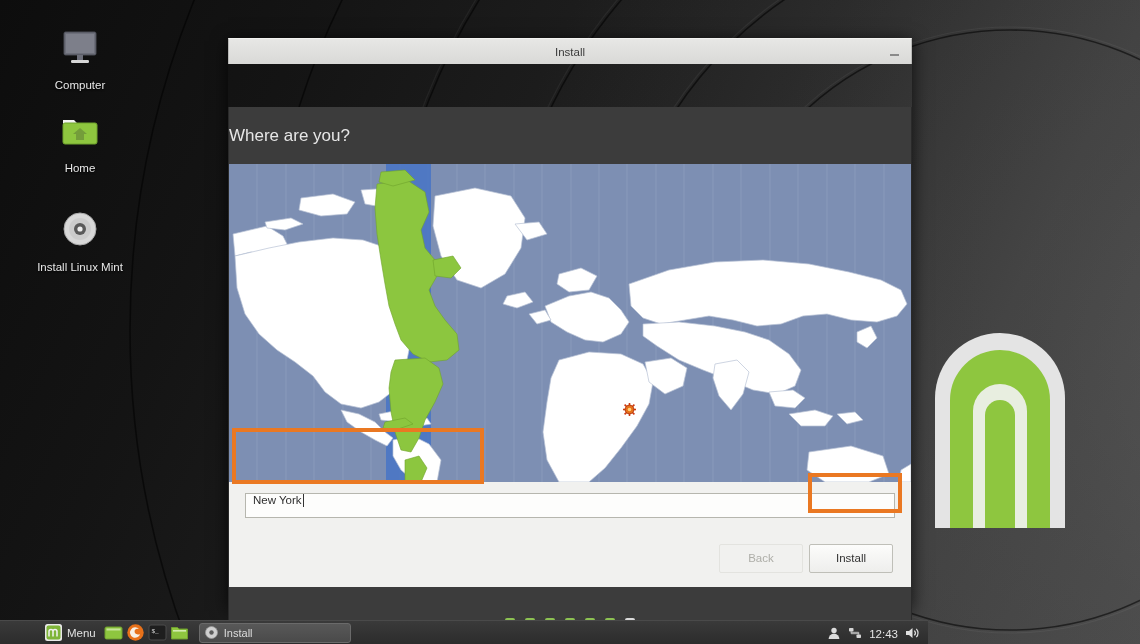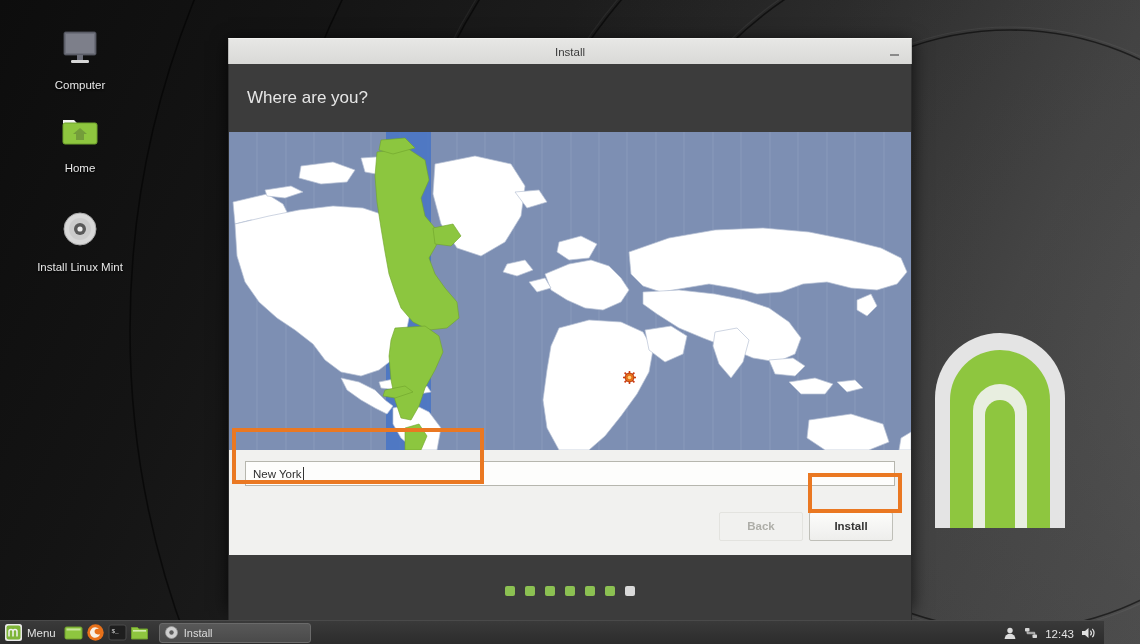--- a/index.html
+++ b/index.html
@@ -58,24 +58,23 @@
   }
   #titlebar .ttl { font-size: 11.5px; color: #3b3b3b; }
   #min-btn {
     position: absolute; right: 8px; top: 50%; transform: translateY(-50%);
     width: 18px; height: 14px; display:flex; align-items:flex-end; justify-content:center;
     padding-bottom: 3px;
   }
   #min-btn .bar { width: 9px; height: 2px; background: #8a8a8a; }
 
   #dialog-head {
-    height: 68px; background: #3c3c3c;
+    height: 57px; background: #3c3c3c;
     display: flex; align-items: center;
-    padding-left: 18px;
-    border-left: 1px solid #2a2a2a; border-right: 1px solid #2a2a2a;
+    border-left: 1px solid #2a2a2a; border-right: 1px solid #2a2a2a; margin-top: 43px;
   }
   #dialog-head h1 { font-size: 17px; font-weight: 400; color: #e6e6e6; }
 
   
   #map-wrap {
     position: relative; height: 318px; overflow: hidden;
     background: #7d8fb3;
     border-left: 1px solid #2a2a2a; border-right: 1px solid #2a2a2a;
   }
   #map-svg { display:block; width: 682px; height: 318px; }
@@ -90,35 +89,35 @@
     border-left: 1px solid #2a2a2a; border-right: 1px solid #2a2a2a;
     display:flex; align-items:center; padding: 0 16px;
   }
   #city-input {
     flex: 1; height: 25px;
     background: #fdfdfc; border: 1px solid #b6b6ae;
     font-size: 11.5px; color: #2e2e2e;
     padding: 0 7px; font-family: "Liberation Sans", sans-serif;
     position: relative;
   }
-  .fake-input { display:flex; align-items:center; }
+  .fake-input { display:flex; align-items:flex-start; }
   .caret { width:1px; height:13px; background:#333; margin-left:1px; }
 
   #btn-bar {
     height: 58px; background: #f1f1ef;
     border-left: 1px solid #2a2a2a; border-right: 1px solid #2a2a2a;
     display:flex; align-items:center; justify-content:flex-end;
     padding-right: 18px; gap: 6px;
   }
   .wbtn {
     min-width: 84px; height: 29px; font-size: 11.5px;
     font-family: "Liberation Sans", sans-serif;
     border: 1px solid #bfbfb8; border-radius: 2px;
     background: linear-gradient(#fcfcfb, #eeeeec);
-    color: #333; padding: 0 14px; font-weight: bold;
+    color: #333; padding: 0 14px;
   }
   .wbtn.disabled { color: #aeaea8; border-color: #e3e3df; background: #f1f1ef; }
 
   #footer-dots {
     height: 84px; background: #3c3c3c;
     border-left: 1px solid #2a2a2a; border-right: 1px solid #2a2a2a;
     border-bottom: 1px solid #2a2a2a;
     display:flex; align-items:center; justify-content:center; gap: 10px;
     padding-bottom: 12px;
   }
@@ -127,24 +126,24 @@
   
   .anno {
     position: absolute; border: 4px solid #ea7822;
     pointer-events: none; z-index: 60;
   }
   #anno-input    { left: 232px; top: 428px; width: 252px; height: 56px; }
   #anno-continue { left: 808px; top: 473px; width: 94px; height: 40px; }
 
   
   #taskbar {
-    position: absolute; left:0; bottom:0; width: 1104px; height: 24px;
+    position: absolute; left:0; bottom:0; width: 928px; height: 24px;
     background: linear-gradient(#3a3a3a, #2c2c2c);
     border-top: 1px solid #4a4a4a;
-    display: flex; align-items: center; z-index: 80;
+    display: flex; align-items: center; z-index: 80; padding-left: 40px;
   }
   #menu-btn { display:flex; align-items:center; gap:5px; padding: 0 8px 0 5px; height:22px; }
   #menu-btn .lbl { color:#e0e0e0; font-size:11.5px; }
   .tray-launcher { width:19px; height:19px; margin-right:3px; border-radius:2px; }
   #task-list { margin-left: 7px; display:flex; align-items:center; }
   #task-install {
     display:flex; align-items:center; gap:6px;
     height: 20px; padding: 0 12px 0 5px; min-width: 152px;
     background: linear-gradient(#585858, #4a4a4a);
     border: 1px solid #6a6a6a; border-radius: 3px;

